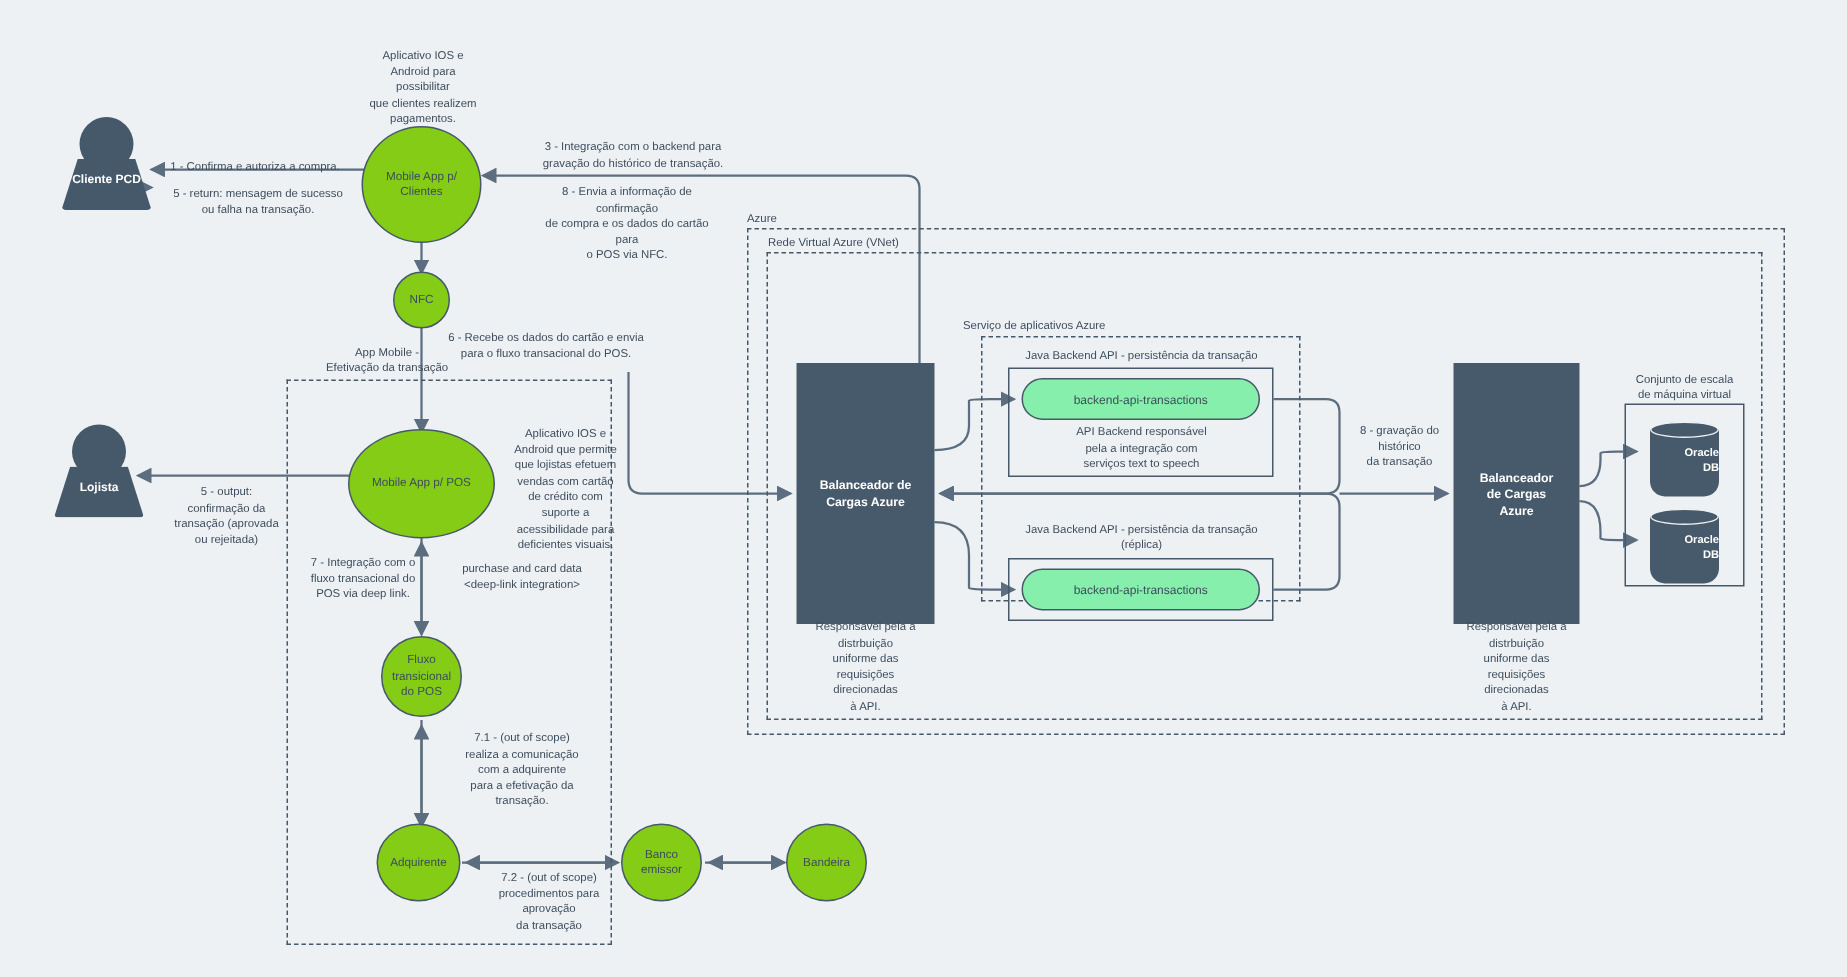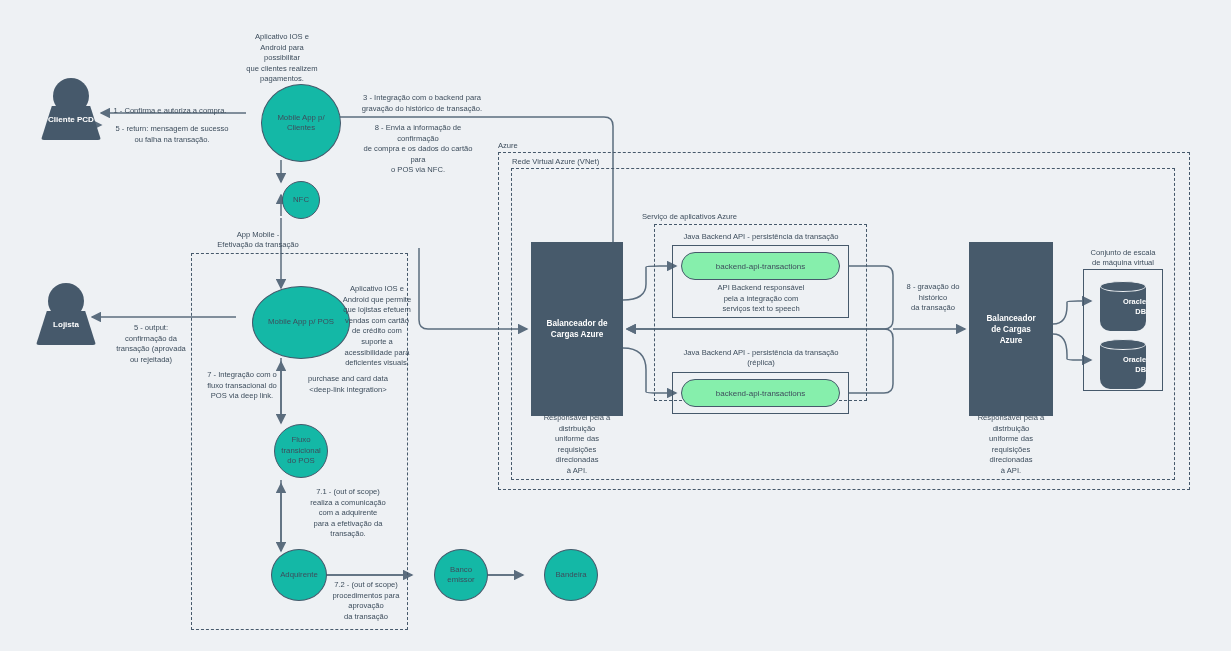--- a/index.html
+++ b/index.html
@@ -13,23 +13,23 @@
   }
   #stage{position:absolute;left:0;top:0;width:1231px;height:651px;}
   svg#wires{position:absolute;left:0;top:0;width:1231px;height:651px;pointer-events:none;}
 
   .node{position:absolute;box-sizing:border-box;}
   .txt{position:absolute;box-sizing:border-box;font-size:7.6px;line-height:10.6px;color:#3d4d5c;white-space:pre-line;}
   .txt.c{text-align:center;}
 
   
   .ell{
-    background:#14b8a6;border:1.1px solid #46596b;border-radius:50%;
+    background:#84cc16;border:1.1px solid #46596b;border-radius:50%;
     display:flex;align-items:center;justify-content:center;text-align:center;
-    font-size:7.8px;line-height:10.5px;color:#3d4d5c;white-space:pre-line;margin-left:20px;
+    font-size:7.8px;line-height:10.5px;color:#3d4d5c;white-space:pre-line;
   }
   
   .lb{
     background:#475a6b;display:flex;align-items:center;justify-content:center;
     text-align:center;color:#ffffff;font-size:8.2px;line-height:11px;font-weight:bold;
     white-space:pre-line;
   }
   
   .stadium{
     background:#86efac;border:1.1px solid #46596b;border-radius:22px;
@@ -250,20 +250,22 @@
 
   <div class="txt c" style="left:339px;top:93px;width:166px;">3 - Integração com o backend para
 gravação do histórico de transação.</div>
 
   <div class="txt c" style="left:329px;top:123px;width:178px;">8 - Envia a informação de
 confirmação
 de compra e os dados do cartão
 para
 o POS via NFC.</div>
 
+  <div class="txt c" style="left:288px;top:220px;width:152px;">6 - Recebe os dados do cartão e envia
+para o fluxo transacional do POS.</div>
 
   <div class="txt c" style="left:96px;top:323px;width:110px;">5 - output:
 confirmação da
 transação (aprovada
 ou rejeitada)</div>
 
   <div class="txt c" style="left:190px;top:370px;width:104px;">7 - Integração com o
 fluxo transacional do
 POS via deep link.</div>
 

